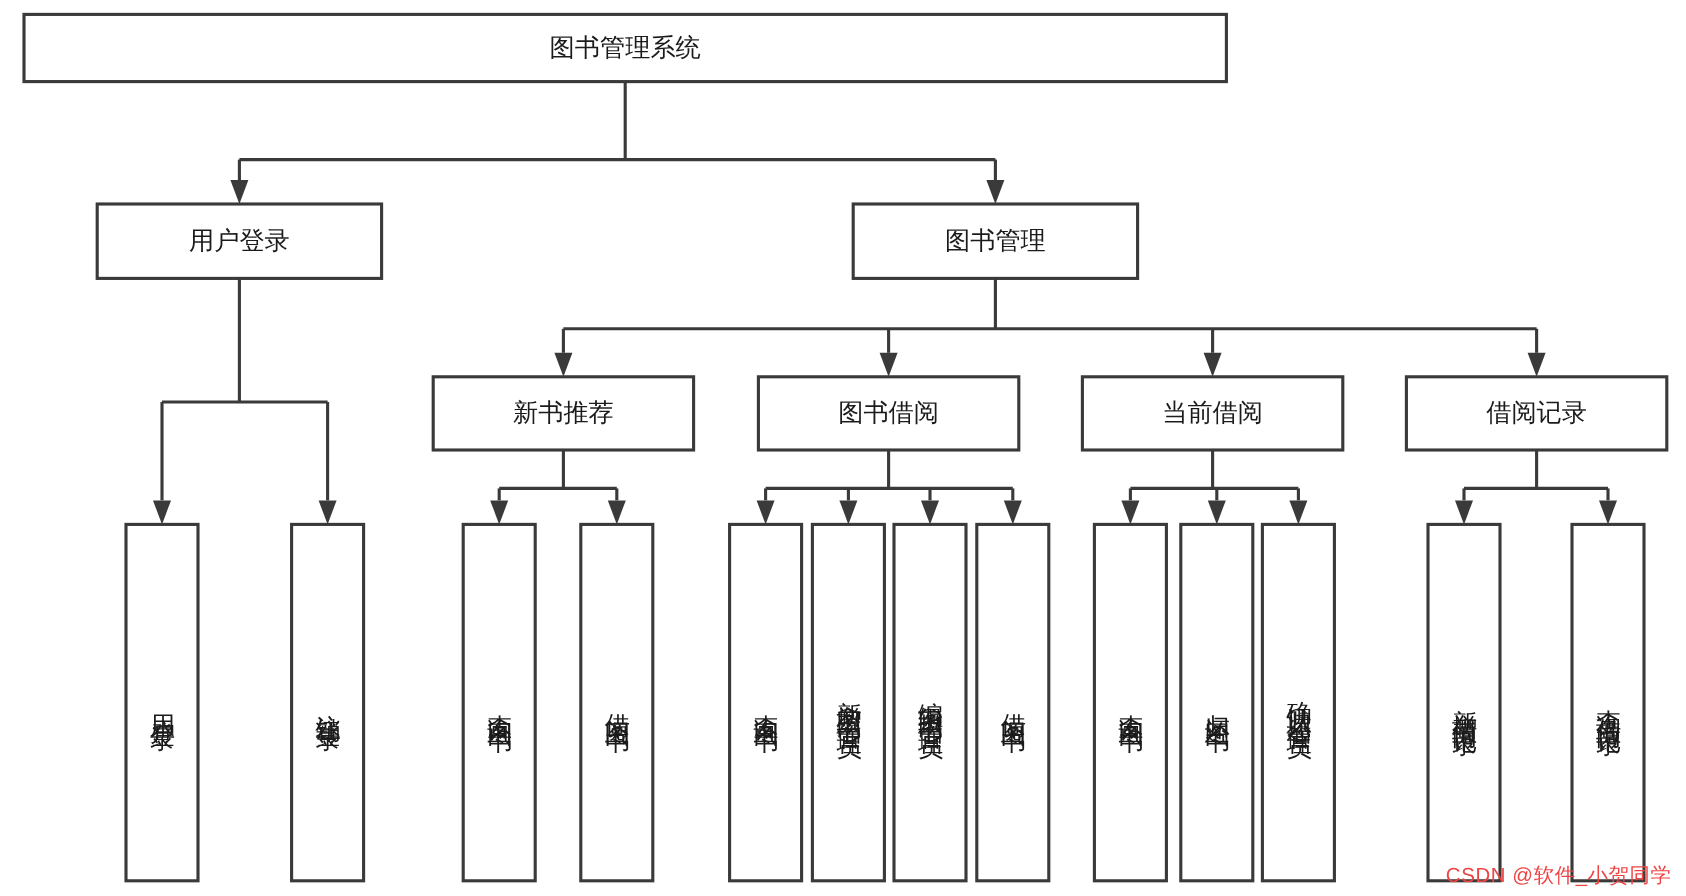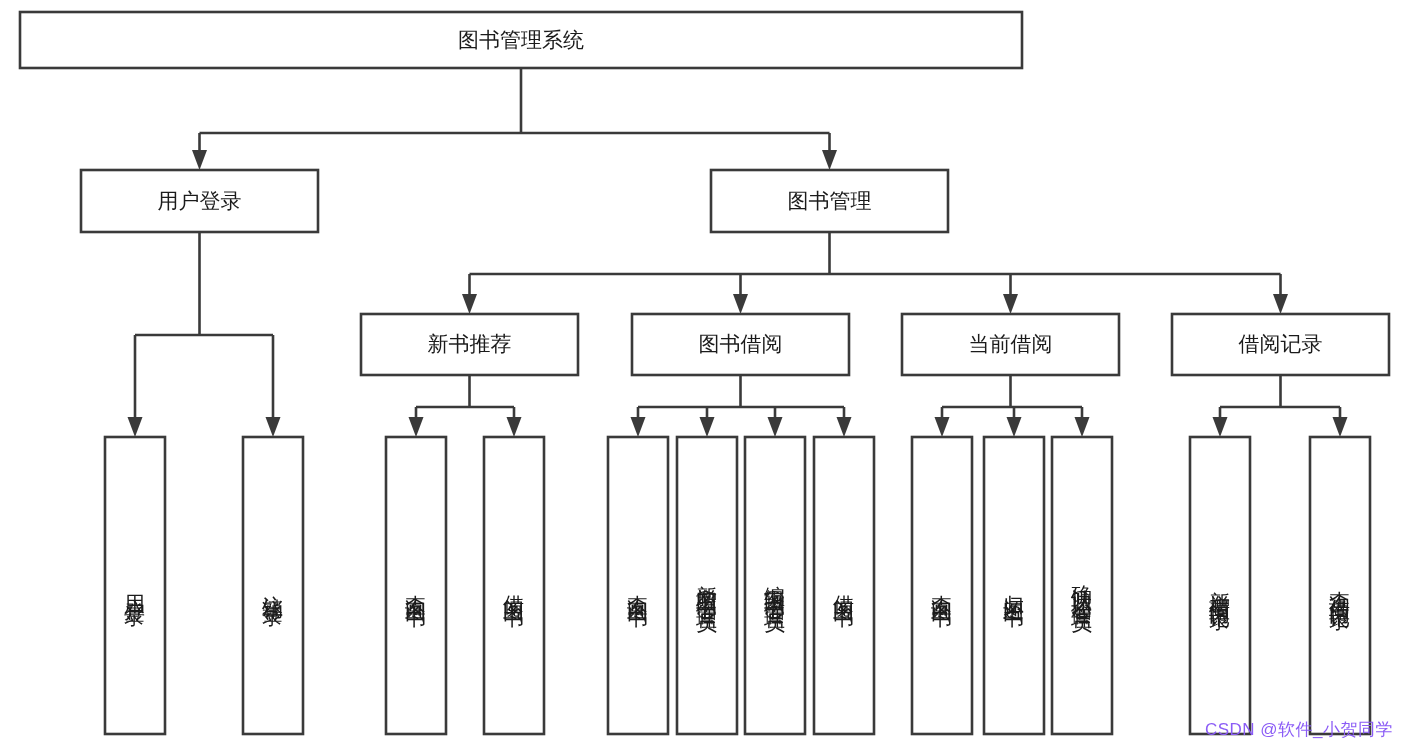--- a/index.html
+++ b/index.html
@@ -64,21 +64,21 @@
     letter-spacing: 4px;
     color: #1b1b1b;
     white-space: nowrap;
   }
   .watermark {
     position: absolute;
     right: 12px;
     bottom: 6px;
     font-family: "Liberation Sans", "DejaVu Sans", sans-serif;
     font-size: 17px;
-    color: #8b5cf6;
+    color: #ef4444;
     letter-spacing: 0.5px;
     user-select: none;
     pointer-events: none;
   }
 </style>
 </head>
 <body>
 
 <div id="diagram-root">
 

